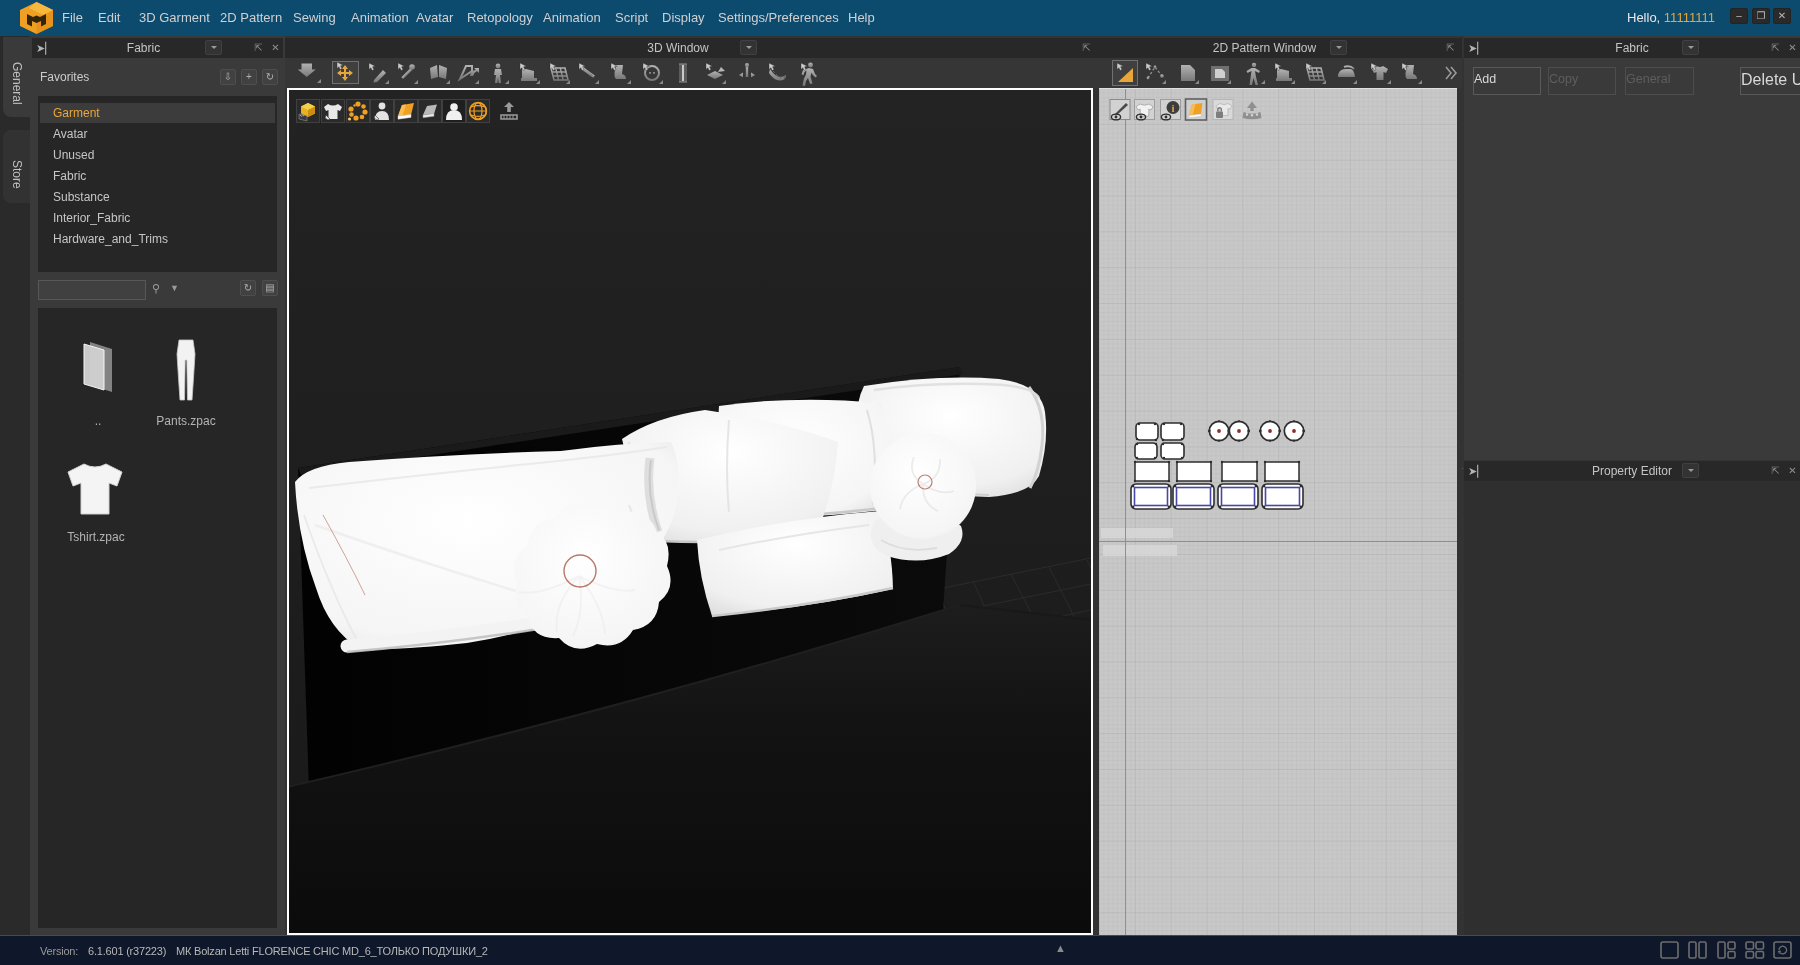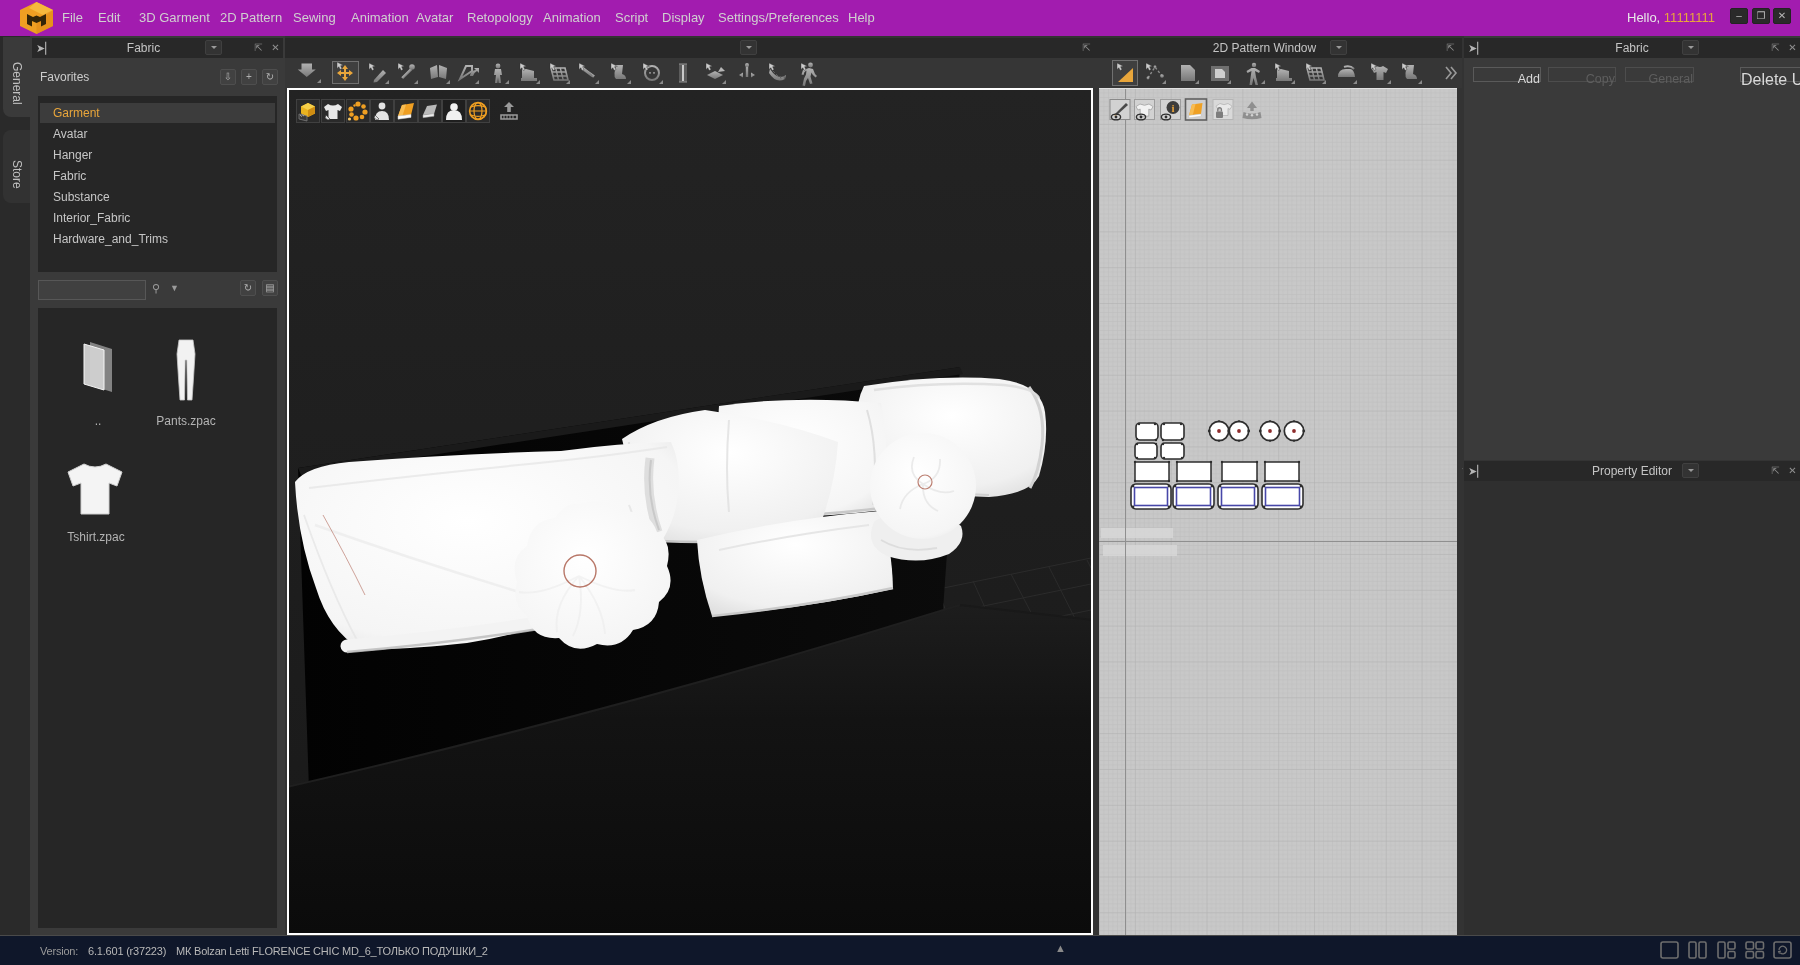--- a/index.html
+++ b/index.html
@@ -2,21 +2,21 @@
 <html><head>
 <meta charset="utf-8">
 <style>
 * { margin:0; padding:0; box-sizing:border-box; }
 html,body { width:1800px; height:965px; overflow:hidden; background:#333333;
   font-family:"Liberation Sans", sans-serif; }
 .abs { position:absolute; }
 #root { position:relative; width:1800px; height:965px; background:#333333; }
 
 
-#menubar { position:absolute; left:0; top:0; width:1800px; height:36px; background:#a21caf;padding-left:12px; }
+#menubar { position:absolute; left:0; top:0; width:1800px; height:36px; background:#0c4a6e;padding-left:12px; }
 .menuitem { position:absolute; top:10px; font-size:13px; color:#d0d0d0; white-space:nowrap; }
 #hello { position:absolute; top:10px; left:1627px; font-size:13px; color:#e8e8e8; }
 #hello b { color:#e9a63b; font-weight:normal; }
 .winbtn { position:absolute; top:8px; width:18px; height:16px; background:#2a2a2a;
   border:1px solid #232323; border-radius:2px; color:#b8b8b8; font-size:10px;
   text-align:center; line-height:14px; }
 
 
 #tabstrip { position:absolute; left:0; top:36px; width:30px; height:899px; background:#2a2a2a; }
 #tab-general { position:absolute; left:3px; top:37px; width:27px; height:80px; background:#3a3a3a;
@@ -64,22 +64,22 @@
 
 #p2d { position:absolute; left:1097px; top:36px; width:365px; height:899px; background:#333333; }
 #p2d-head { left:1097px; top:38px; width:365px; }
 #toolbar2d { position:absolute; left:1097px; top:58px; width:365px; height:30px; background:#363636; }
 #vp2d { position:absolute; left:1099px; top:88px; width:358px; height:851px; background:#c8c8c8; }
 #vp2d-strip { position:absolute; left:1457px; top:88px; width:5px; height:851px; background:#333333; }
 
 
 #fabric { position:absolute; left:1464px; top:36px; width:336px; height:424px; background:#3a3a3a; }
 #fab-head { left:1464px; top:38px; width:336px; }
-.fbtn { position:absolute; top:67px; height:15px; background:#3a3a3a; border:1px solid #5a5a5a;
-  font-size:12.5px; color:#d8d8d8; text-align:right; line-height:23px; white-space:nowrap; }
+.fbtn { position:absolute; top:67px; height:28px; background:#3a3a3a; border:1px solid #5a5a5a;
+  font-size:12.5px; color:#d8d8d8; text-align:left; line-height:23px; white-space:nowrap; }
 .fbtn.dis { color:#5e5e5e; border-color:#4d4d4d; }
 #fablist { position:absolute; left:1472px; top:104px; width:318px; height:341px; background:#2a2a2a; }
 
 
 #propedit { position:absolute; left:1464px; top:460px; width:336px; height:475px; background:#343434; }
 #pe-head { left:1464px; top:461px; width:336px; }
 #pe-body { position:absolute; left:1464px; top:479px; width:336px; height:456px; background:#2f2f2f; }
 
 
 #statusbar { position:absolute; left:0; top:935px; width:1800px; height:30px; background:#0f172a;
@@ -133,21 +133,21 @@
 </div>
 <div id="favrow">
   <span class="lbl">Favorites</span>
   <div class="sqbtn" style="left:188px;top:11px">⇩</div>
   <div class="sqbtn" style="left:209px;top:11px">+</div>
   <div class="sqbtn" style="left:230px;top:11px">↻</div>
 </div>
 <div id="liblist">
   <div class="librow sel" style="top:7px">Garment</div>
   <div class="librow" style="top:28px">Avatar</div>
-  <div class="librow" style="top:49px">Hanger</div>
+  <div class="librow" style="top:49px">Unused</div>
   <div class="librow" style="top:70px">Fabric</div>
   <div class="librow" style="top:91px">Substance</div>
   <div class="librow" style="top:112px">Interior_Fabric</div>
   <div class="librow" style="top:133px">Hardware_and_Trims</div>
 </div>
 <div id="searchrow">
   <div id="searchbox"></div>
   <span style="position:absolute;left:120px;top:10px;color:#9a9a9a;font-size:11px">⚲</span>
   <span style="position:absolute;left:138px;top:11px;color:#9a9a9a;font-size:9px">▼</span>
   <div class="sqbtn" style="left:208px;top:8px">↻</div>
@@ -167,20 +167,21 @@
   <div class="thumblabel" style="left:108px;top:106px;width:80px">Pants.zpac</div>
   <svg class="abs" style="left:26px;top:152px" width="62" height="60" viewBox="0 0 62 60">
     <path d="M20,4 Q31,10 42,4 L58,12 L53,26 L45,23 L45,54 L17,54 L17,23 L9,26 L4,12 Z" fill="#f4f4f4"></path>
     <path d="M20,4 Q31,10 42,4 L58,12 L53,26 L45,23 L45,54 L17,54 L17,23 L9,26 L4,12 Z" fill="none" stroke="#d0d0d0" stroke-width="1"></path>
   </svg>
   <div class="thumblabel" style="left:18px;top:222px;width:80px">Tshirt.zpac</div>
 </div>
 
 <div id="p3d"></div>
 <div class="phead" id="p3d-head">
+  <span class="ptitle" style="left:-13px">3D Window</span>
   <div class="drop" style="left:455px"></div>
   <span class="hicon" style="left:795px">⇱</span>
 </div>
 <div id="toolbar3d">
 <svg width="812" height="30" viewBox="0 0 812 30">
   <defs>
     <linearGradient id="gm" x1="0" y1="0" x2="0" y2="1">
       <stop offset="0" stop-color="#b2b2b2"></stop>
             <stop offset="1" stop-color="#787878"></stop>
     </linearGradient>

